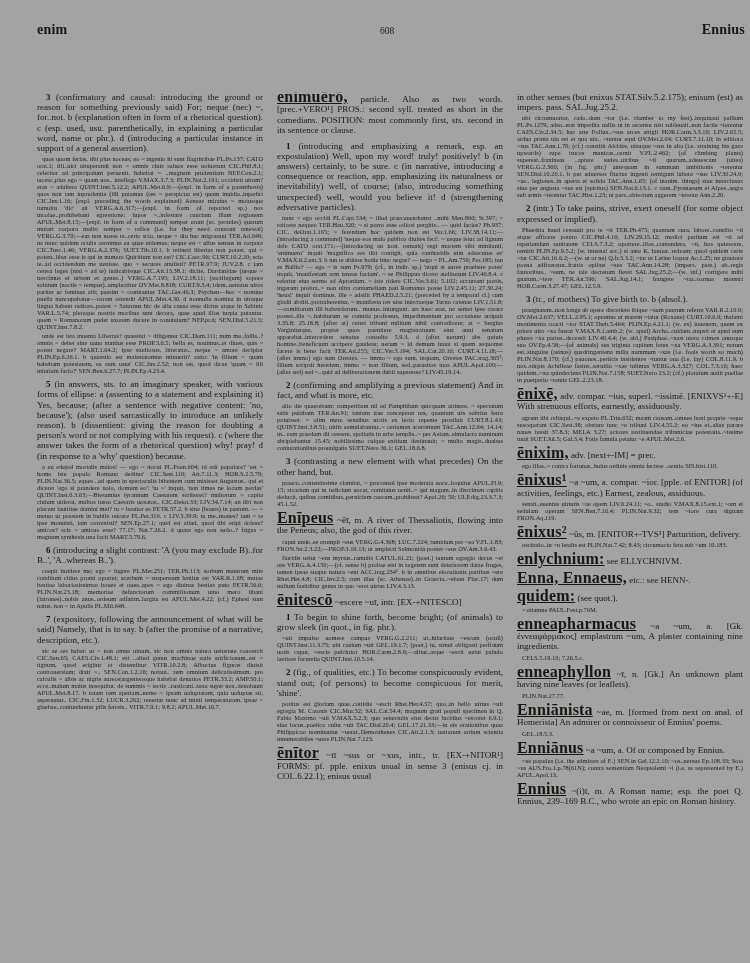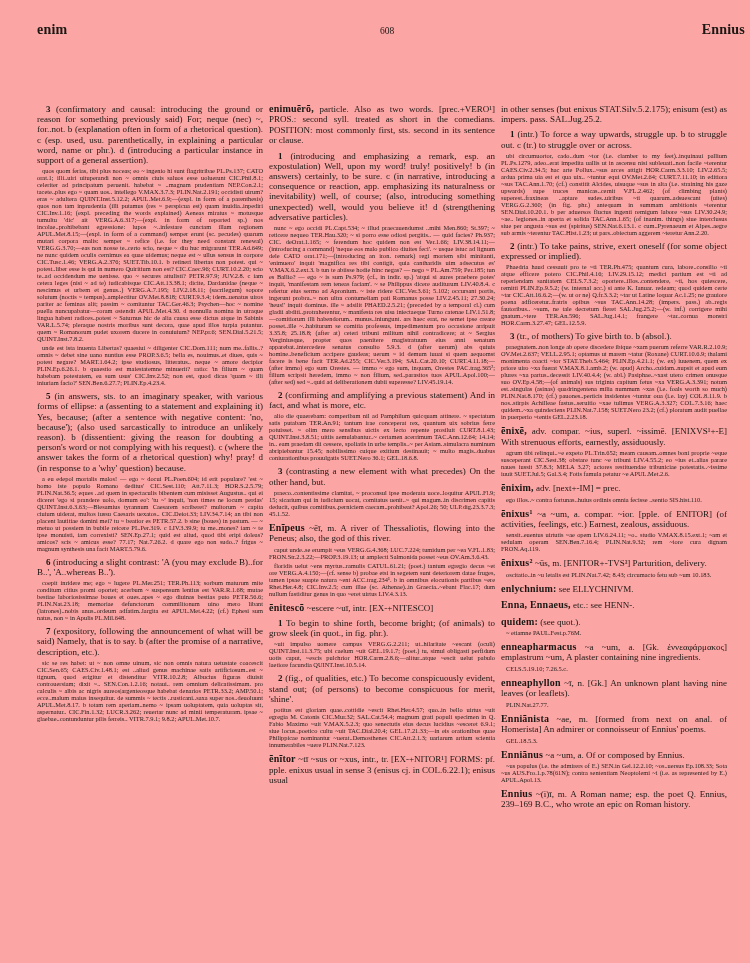--- a/index.html
+++ b/index.html
@@ -1,45 +1,45 @@
 <!DOCTYPE html>
 <html><head>
 <meta charset="utf-8">
 <style>
   html,body{margin:0;padding:0;background:#888;}
   .page{
     position:relative;
     width:750px;height:963px;
-    background:#fca5a5;
+    background:#a3a3a3;
     color:#1b1813;
     font-family:"Liberation Serif","DejaVu Serif",serif;
     overflow:hidden;
     margin:0 auto;
     box-sizing:border-box;
   }
   .running-head{
     position:absolute;top:22px;left:37px;width:708px;
     display:grid;grid-template-columns:1fr auto 1fr;align-items:baseline;
   }
   .guide{font-weight:bold;font-size:14px;letter-spacing:.2px;}
   .guide.right{text-align:right;}
   .pagenum{font-size:9.5px;text-align:right;transform:translateX(-4px);}
   .cols{
-    position:absolute;top:104px;left:37px;
-    display:flex;gap:6px;
+    position:absolute;top:92px;left:37px;
+    display:flex;gap:14px;
     height:852px;overflow:hidden;
   }
   .col{width:226px;overflow:hidden;}
   .col p{margin:0;text-align:justify;hyphens:none;}
   p.def,p.cont{font-size:9px;line-height:10.2px;margin-top:5px;text-indent:9px;}
   p.cont{text-indent:0;margin-top:0;}
   p.entry{font-size:9px;line-height:10.4px;margin-top:6px;text-indent:0;}
   p.cite{font-size:6.4px;line-height:7px;margin-top:2px;text-indent:5px;color:#201d18;}
   b.num{font-weight:bold;}
-  b.hw{font-weight:bold;font-size:10px;letter-spacing:.2px;}
+  b.hw{font-weight:bold;font-size:16px;letter-spacing:.2px;text-decoration:underline;}
   .col > p:first-child{margin-top:0;}
 </style>
 </head>
 <body>
 
 <div class="page">
   <div class="running-head">
     <span class="guide">enim</span>
     <span class="pagenum">608</span>
     <span class="guide right">Ennius</span>
@@ -69,21 +69,20 @@
         <p class="cite"><span>floridis uelut ~ens myrtus..ramulis CATUL.61.21; (poet.) tantum egregio decus ~et ore VERG.A.4.150;—(cf. sense b) probae etsi in segetem sunt deteriorem datae fruges, tamen ipsae suapte natura ~ent ACC.trag.234¹.  b in omnibus elocutionis partibus ~ere Rhet.Her.4.8; CIC.Inv.2.5; cum illae (sc. Athenae)..in Graecia..~ebant Flac.17; dum nullum fastiditur genus in quo ~eret uirtus LIV.4.3.13.</span></p>
         <p class="entry"><b class="hw">ēnitescō</b> <span>~escere ~uī, intr. [EX-+NITESCO]</span></p>
         <p class="def"><b class="num">1</b> <span>To begin to shine forth, become bright; (of animals) to grow sleek (in quot., in fig. phr.).</span></p>
         <p class="cite"><span>~uit impulso uomere campus VERG.G.2.211; ut..hilaritate ~escant (oculi) QUINT.Inst.11.3.75; ubi caelum ~uit GEL.19.1.7; (poet.) tu, simul obligasti perfidum uotis caput, ~escis pulchrior HOR.Carm.2.8.6;—alitur..atque ~escit uelut pabulo laetiore facundia QUINT.Inst.10.5.14.</span></p>
         <p class="def"><b class="num">2</b> <span>(fig., of qualities, etc.) To become conspicuously evident, stand out; (of persons) to become conspicuous for merit, 'shine'.</span></p>
         <p class="cite"><span>potitus est gloriam quae..cottidie ~escit Rhet.Her.4.57; quo..in bello uirtus ~uit egregia M. Catonis CIC.Mur.32; SAL.Cat.54.4; magnum grati populi specimen in Q. Fabio Maximo ~uit V.MAX.5.2.3; quo senectutis eius decus lucidius ~esceret 6.9.1; siue locus..poetico cultu ~uit TAC.Dial.20.4; GEL.17.21.33;—in eis orationibus quae Philippicae nominantur ~uerat..Demosthenes CIC.Att.2.1.3; uariarum artium scientia innumerabiles ~uere PLIN.Nat.7.123.</span></p>
         <p class="entry"><b class="hw">ēnītor</b> <span>~tī ~sus or ~xus, intr., tr. [EX-+NITOR¹] FORMS: pf. pple. enixus usual in sense 3 (enisus cj. in COL.6.22.1); enisus usual</span></p>
       </div>
     <div class="col">
         <p class="cont"><span>in other senses (but enixus STAT.Silv.5.2.175); enisum (est) as impers. pass. SAL.Jug.25.2.</span></p>
-        <p class="def"><b class="num">1</b> <span>(intr.) To force a way upwards, struggle up. b to struggle out. c (tr.) to struggle over or across.</span></p>
         <p class="cite"><span>ubi circumuortor, cado..dum ~tor (i.e. clamber to my feet)..inquinaui pallium PL.Ps.1279, adeo..erat impedita uallis ut in ascensu nisi subleuati..non facile ~terentur CAES.Civ.2.34.5; hac arte Pollux..~sus arces attigit HOR.Carm.3.3.10; LIV.2.65.5; ardua prima uia est et qua uix.. ~tuntur equi OV.Met.2.64; CURT.7.11.10; in editiora ~sus TAC.Ann.1.70; (cf.) constitit Alcides, uisuque ~sus in alta (i.e. straining his gaze upwards) rupe truces manicas..cernit V.FL.2.462; (of climbing plants) superest..fraxineas ..aptare sudes..uiribus ~ti quarum..adsuescant (uites) VERG.G.2.360; (in fig. phr.) antequam in summam ambitionis ~terentur SEN.Dial.10.20.1.  b per aduersos fluctus ingenti remigum labore ~sus LIV.30.24.9; ~ae.. legiones..in aperta et solida TAC.Ann.1.65; (of inanim. things) siue interclusus siue per angusta ~sus est (spiritus) SEN.Nat.6.13.1.  c cum..Pyrenaeum et Alpes..aegre sub armis ~terentur TAC.Hist.1.23; ut pars..obiectum aggerem ~teretur Ann.2.20.</span></p>
         <p class="def"><b class="num">2</b> <span>(intr.) To take pains, strive, exert oneself (for some object expressed or implied).</span></p>
         <p class="cite"><span>Phaedria haud cessauit pro te ~ti TER.Ph.475; quantum cura, labore..consilio ~ti atque efficere potero CIC.Phil.4.16; LIV.29.15.12; medici partium est ~ti ad reperiendam sanitatem CELS.7.3.2; oportere..illos..contendere, ~ti, hos quiescere, remitti PLIN.Ep.9.5.2; (w. internal acc.) si ante K. Ianuar. redeam; quod quidem certe ~tar CIC.Att.16.6.2;—(w. ut or ne) Q.fr.3.3.2; ~tar ut Latine loquar Ac.1.25; ne grauiore poena adficeretur..fratris opibus ~sus TAC.Ann.14.28; (impers. pass.) ab..regis fautoribus.. ~sum, ne tale decretum fieret SAL.Jug.25.2;—(w. inf.) corrigere mihi gnatum..~tere TER.An.596; SAL.Jug.14.1; frangere ~tar..cornua monstri HOR.Carm.3.27.47; GEL.12.5.9.</span></p>
         <p class="def"><b class="num">3</b> <span>(tr., of mothers) To give birth to. b (absol.).</span></p>
         <p class="cite"><span>praegnatem..non longe ab opere discedere ibique ~xam puerum referre VAR.R.2.10.9; OV.Met.2.637; VELL.2.95.1; optamus ut marem ~tatur (Roxane) CURT.10.6.9; thalami monimenta coacti ~tor STAT.Theb.5.464; PLIN.Ep.4.21.1; (w. ex) iuuenem, quem ex priore uiro ~xa fuerat V.MAX.8.1.amb.2; (w. apud) Archo..cuidam..nupsit et apud eum plures ~xa partus..decessit LIV.40.4.4; (w. abl.) Pasiphae..~xast utero crimen onusque suo OV.Ep.4.58;—(of animals) sus triginta capitum fetus ~xa VERG.A.3.391; notum est..singulas (asinas) quadringentena milia nummum ~xas (i.e. foals worth so much) PLIN.Nat.8.170; (cf.) pauones..perticis insidentes ~tuntur oua (i.e. lay) COL.8.11.9.  b nos..stirpis Achilleae fastus..seruitio ~xae tulimus VERG.A.3.327; COL.7.3.16; haec quidem..~xa quindeciens PLIN.Nat.7.158; SUET.Nero 23.2; (cf.) ploratum audit puellae in puerperio ~tentis GEL.2.23.18.</span></p>
         <p class="entry"><b class="hw">ēnixē,</b> <span>adv. compar. ~ius, superl. ~issimē. [ENIXVS¹+-E] With strenuous efforts, earnestly, assiduously.</span></p>
         <p class="cite"><span>agrum tibi relinqui..~e expeto PL.Trin.652; meam causam..omnes boni proprie ~eque susceperant CIC.Sest.38; obstare tunc ~e tribuni LIV.4.55.2; eo ~ius et..alias parare naues iussit 37.8.3; MELA 3.27; actores restituendae tribuniciae potestatis..~issime iuuit SUET.Jul.5; Gal.3.4; Fotis famula petatur ~e APUL.Met.2.6.</span></p>
         <p class="entry"><b class="hw">ēnixim,</b> <span>adv. [next+-IM] = prec.</span></p>
         <p class="cite"><span>ego illos..~ contra fortunas..huius ordinis omnia fecisse ..sentio SIS.hist.110.</span></p>
         <p class="entry"><b class="hw">ēnixus¹</b> <span>~a ~um, a. compar. ~ior. [pple. of ENITOR] (of activities, feelings, etc.) Earnest, zealous, assiduous.</span></p>

